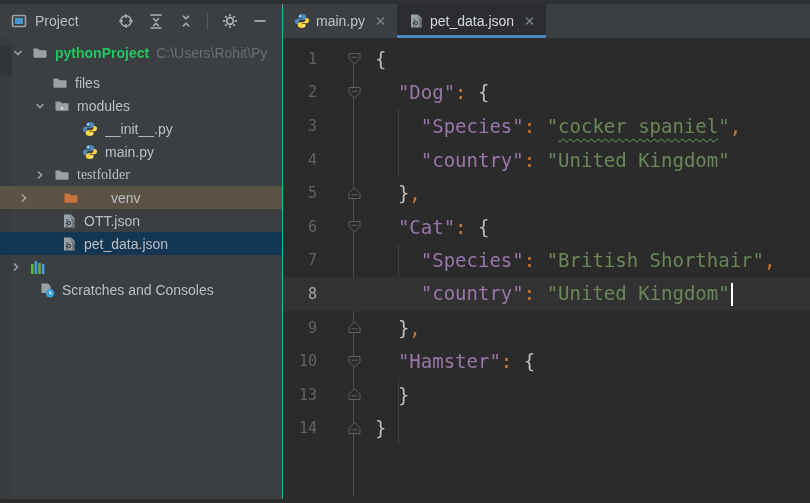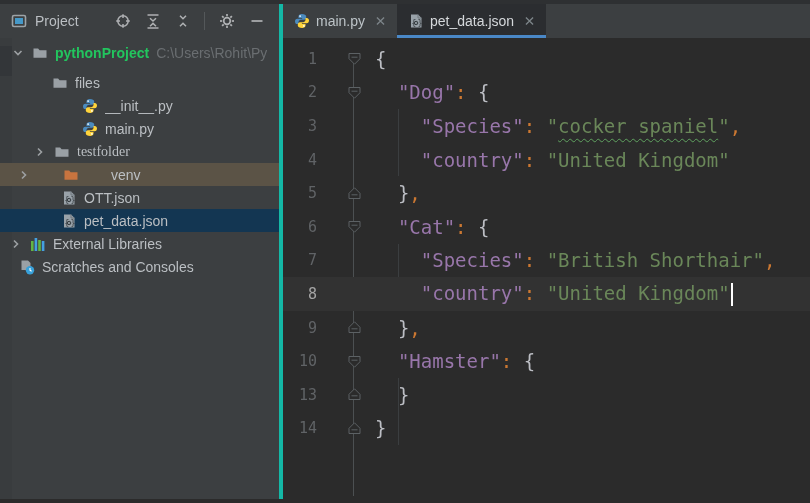--- a/index.html
+++ b/index.html
@@ -5,21 +5,21 @@
   * { margin:0; padding:0; box-sizing:border-box; }
   html,body { background:#1e1f22; }
   .app {
     position:relative; width:810px; height:503px; overflow:hidden;
     font-family:"Liberation Sans", sans-serif; background:#2B2B2B;
     -webkit-font-smoothing:antialiased;
   }
   .top-strip { position:absolute; left:0; top:0; width:810px; height:4px; background:#2E3032; z-index:5; }
 
   
-  .left-panel { position:absolute; left:0; top:4px; bottom:4px; width:283px; background:#3C3F41; border-right:4px solid #14b8a6; overflow:hidden; }
+  .left-panel { position:absolute; left:0; top:4px; bottom:4px; width:283px; background:#3C3F41; border-right:1px solid #14b8a6; overflow:hidden; }
   .panel-header { height:34px; display:flex; align-items:center; padding:0 14px 0 10px; }
   .panel-title { color:#BBBFC3; font-size:14px; margin-left:8px; }
   .panel-toolbar { margin-left:auto; display:flex; align-items:center; gap:13px; }
   .tbtn { width:17px; height:17px; display:flex; align-items:center; justify-content:center; cursor:default; }
   .tsep { width:1px; height:18px; background:#54585A; }
 
   .stripe { position:absolute; left:0; top:34px; bottom:0; width:12px; background:#393C3E; }
   .stripe-notch { position:absolute; left:0; top:8px; width:12px; height:30px; background:#333639; }
 
   .tree { position:absolute; left:0; right:0; top:34px; padding-top:3px; }
@@ -149,20 +149,34 @@
           <span class="tpath">C:\Users\Rohit\Py</span>
         </div>
         <div class="tree-row" style="padding-left: 51px; margin-top: 7px;">
           <span class="ticon">
             <svg width="16" height="16" viewBox="0 0 16 16" xmlns="http://www.w3.org/2000/svg">
               <path d="M1.5 12.8V3.5h4.6L7.6 5.2h6.9v7.6z" fill="#9AA0A5"></path>
             </svg>
           </span>
           <span class="tlabel">files</span>
         </div>
+        <div class="tree-row" style="padding-left: 32px;">
+          <span class="chev">
+            <svg width="16" height="16" viewBox="0 0 16 16" xmlns="http://www.w3.org/2000/svg">
+              <polyline points="4.5,6 8,9.5 11.5,6" fill="none" stroke="#9DA0A3" stroke-width="1.6"></polyline>
+            </svg>
+          </span>
+          <span class="ticon">
+            <svg width="16" height="16" viewBox="0 0 16 16" xmlns="http://www.w3.org/2000/svg">
+              <path d="M1.5 12.8V3.5h4.6L7.6 5.2h6.9v7.6z" fill="#9AA0A5"></path>
+              <rect x="6.9" y="9.2" width="2.4" height="2.4" fill="#D8DBDD"></rect>
+            </svg>
+          </span>
+          <span class="tlabel">modules</span>
+        </div>
         <div class="tree-row" style="padding-left: 81px;">
           <span class="ticon">
             <svg width="16" height="16" viewBox="0 0 16 16" xmlns="http://www.w3.org/2000/svg">
               <path fill="#4B8BBE" d="M7.8 1C5.7 1 4.5 1.9 4.5 3.4V5h3.6v.7H3.3C1.9 5.7 1 6.8 1 8.4c0 1.6.9 2.7 2.3 2.7h1.2V9.3c0-1.4 1.2-2.5 2.6-2.5h3c1.2 0 2.1-1 2.1-2.2V3.4C12.2 1.9 10.5 1 7.8 1z"></path>
               <circle cx="6.1" cy="3.1" r=".85" fill="#fff"></circle>
               <path fill="#FFD43B" d="M8.2 15c2.1 0 3.3-.9 3.3-2.4V11H7.9v-.7h4.8c1.4 0 2.3-1.1 2.3-2.7 0-1.6-.9-2.7-2.3-2.7h-1.2v1.8c0 1.4-1.2 2.5-2.6 2.5h-3c-1.2 0-2.1 1-2.1 2.2v1.2C3.8 14.1 5.5 15 8.2 15z"></path>
               <circle cx="9.9" cy="12.9" r=".85" fill="#fff"></circle>
             </svg>
           </span>
           <span class="tlabel">__init__.py</span>
@@ -237,23 +251,22 @@
             </svg>
           </span>
           <span class="ticon">
             <svg width="16" height="16" viewBox="0 0 16 16" xmlns="http://www.w3.org/2000/svg">
               <rect x="1" y="5" width="2.6" height="10" fill="#62B543"></rect>
               <rect x="4.6" y="2" width="2.6" height="13" fill="#44A0E0"></rect>
               <rect x="8.2" y="4" width="2.6" height="11" fill="#62B543"></rect>
               <rect x="11.8" y="5" width="2.6" height="10" fill="#44A0E0"></rect>
             </svg>
           </span>
-          <span class="tlabel">External Libraries</span>
-        </div>
-        <div class="tree-row" style="padding-left: 18px;">
+        </div>
+        <div class="tree-row" style="padding-left: 38px;">
           <span class="ticon">
             <svg width="16" height="16" viewBox="0 0 16 16" xmlns="http://www.w3.org/2000/svg">
               <path d="M2.5 1.5h6.5l2.5 2.5v7H2.5z" fill="#9AA0A5"></path>
               <circle cx="11" cy="11.2" r="4.2" fill="#38A1DA"></circle>
               <path d="M11 9v2.3l1.6 1" stroke="#fff" stroke-width="1.1" fill="none"></path>
             </svg>
           </span>
           <span class="tlabel">Scratches and Consoles</span>
         </div>
       </div>

